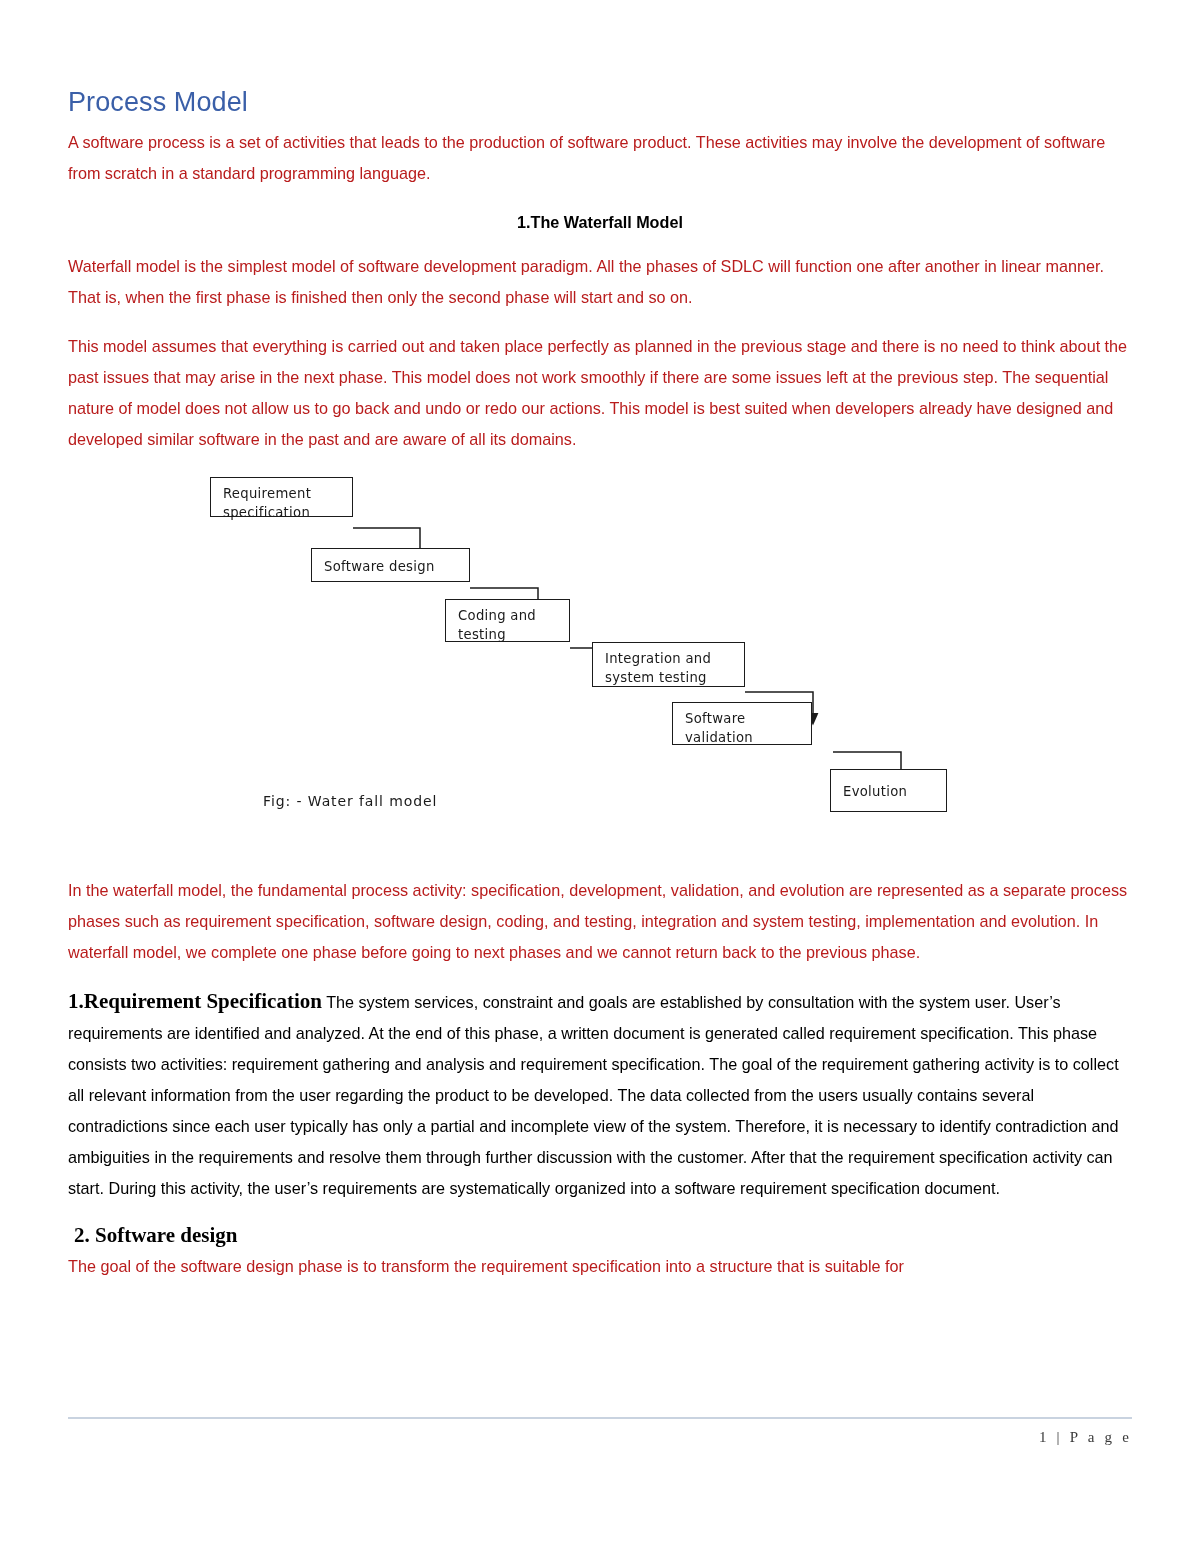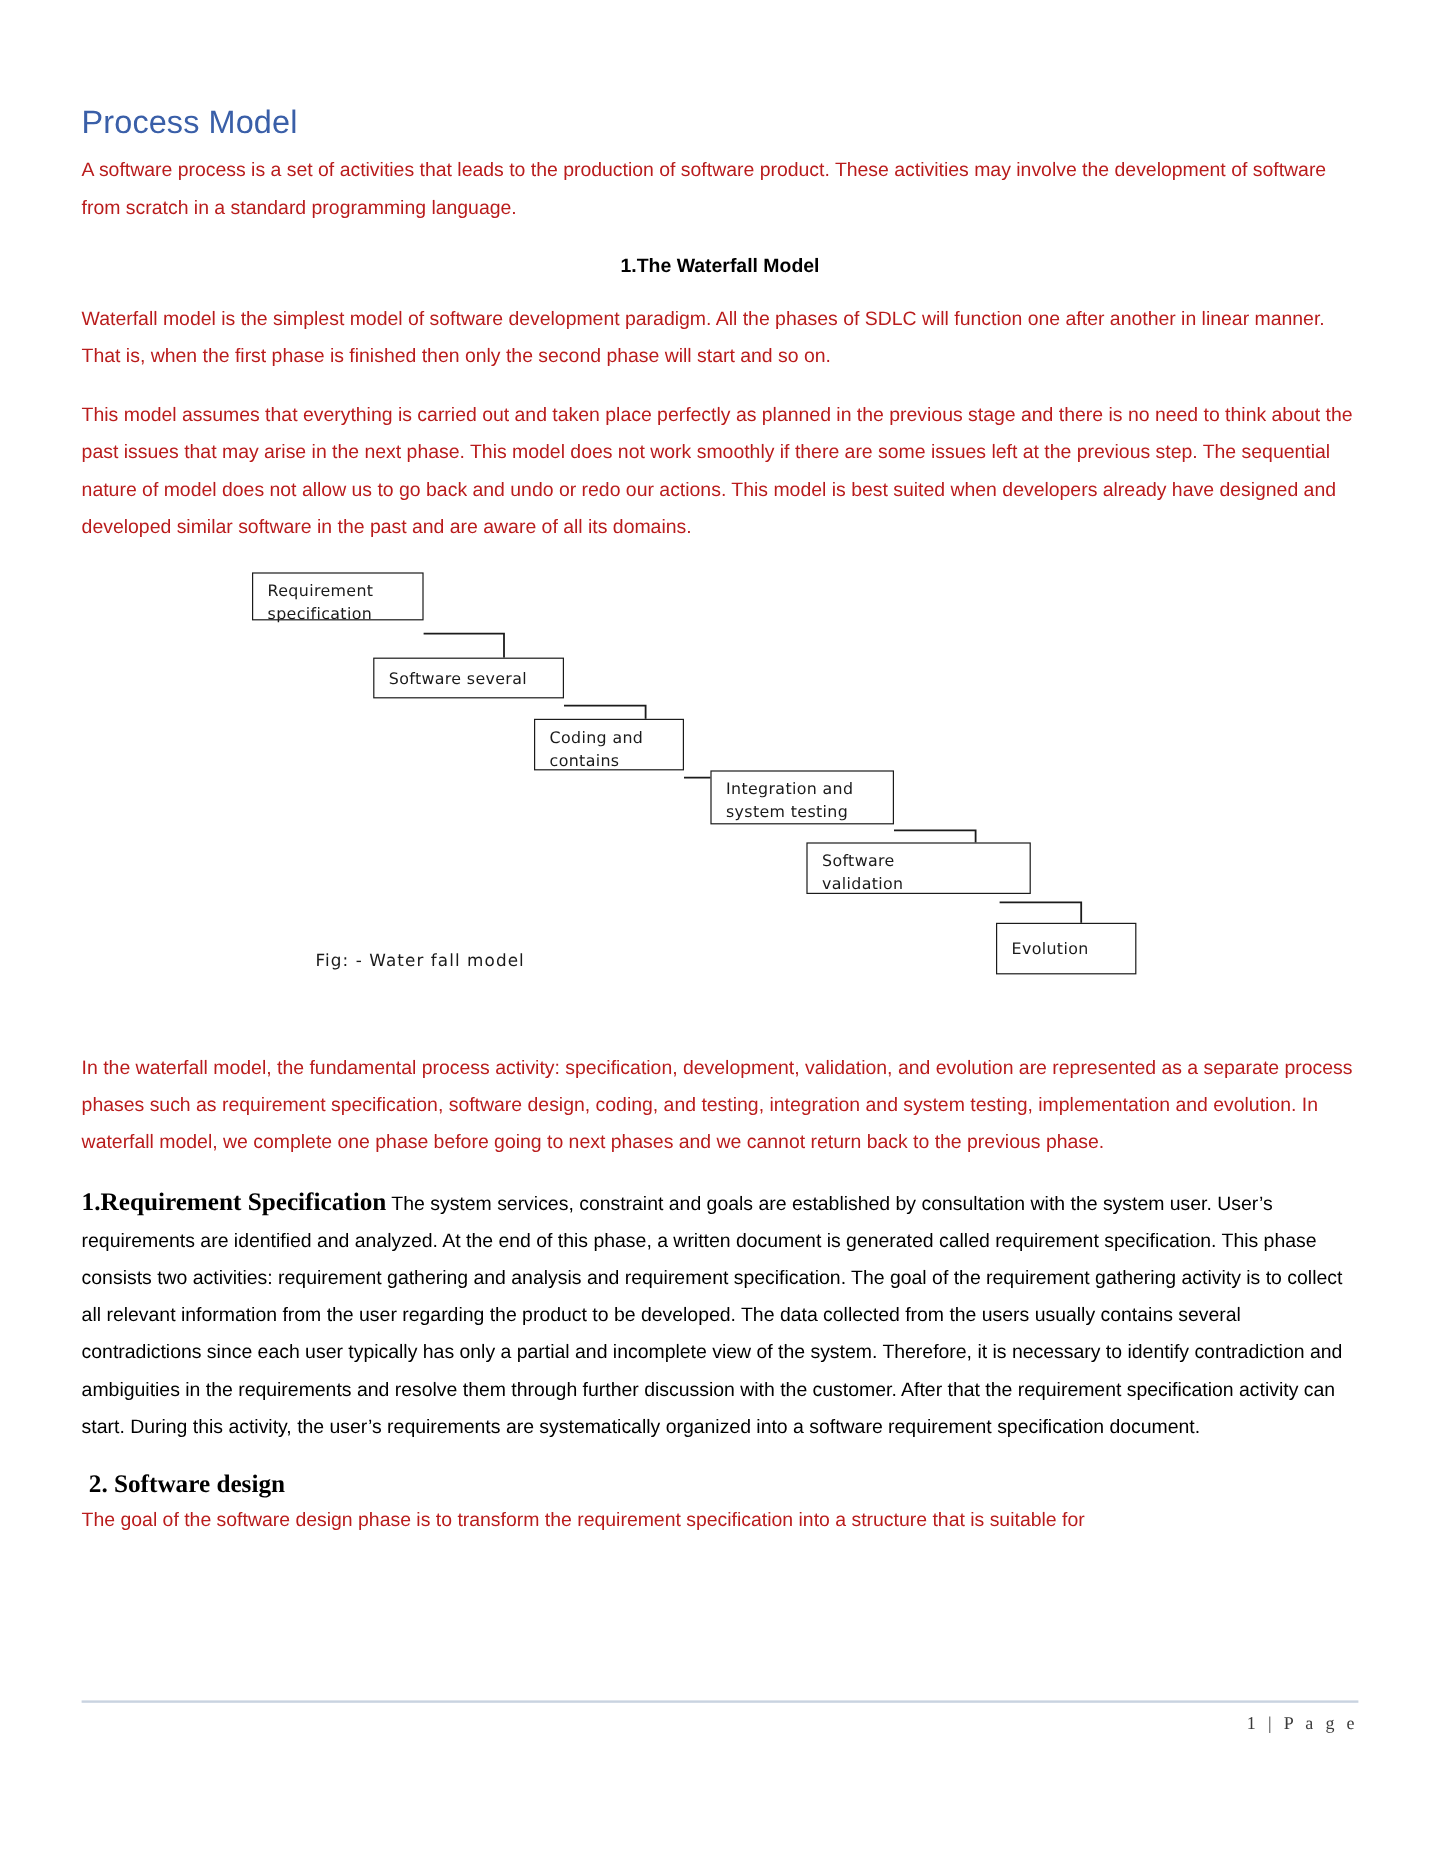--- a/index.html
+++ b/index.html
@@ -168,34 +168,34 @@
 
         <path d="M765,275 L833,275 L833,302" stroke="#1b1b1b" stroke-width="1.5" fill="none" marker-end="url(#arrowhead)"></path>
       </svg>
 
       <div class="dbox" style="left:142px; top:0; width:143px; height:40px;">
         <span>Requirement</span>
         <span class="l2">specification</span>
       </div>
 
       <div class="dbox" style="left:243px; top:71px; width:159px; height:34px; padding-top:8px;">
-        <span>Software several</span>
+        <span>Software design</span>
       </div>
 
       <div class="dbox" style="left:377px; top:122px; width:125px; height:43px;">
         <span>Coding and</span>
-        <span class="l2">contains</span>
+        <span class="l2">testing</span>
       </div>
 
       <div class="dbox" style="left:524px; top:165px; width:153px; height:45px;">
         <span>Integration and</span>
         <span class="l2">system testing</span>
       </div>
 
-      <div class="dbox" style="left:604px; top:225px; width:187px; height:43px;">
+      <div class="dbox" style="left:604px; top:225px; width:140px; height:43px;">
         <span>Software</span>
         <span class="l2">validation</span>
       </div>
 
       <div class="dbox" style="left:762px; top:292px; width:117px; height:43px; padding-top:12px;">
         <span>Evolution</span>
       </div>
 
       <div class="fig-caption" style="left:195px; top:316px;">Fig: - Water fall model</div>
     </div>

